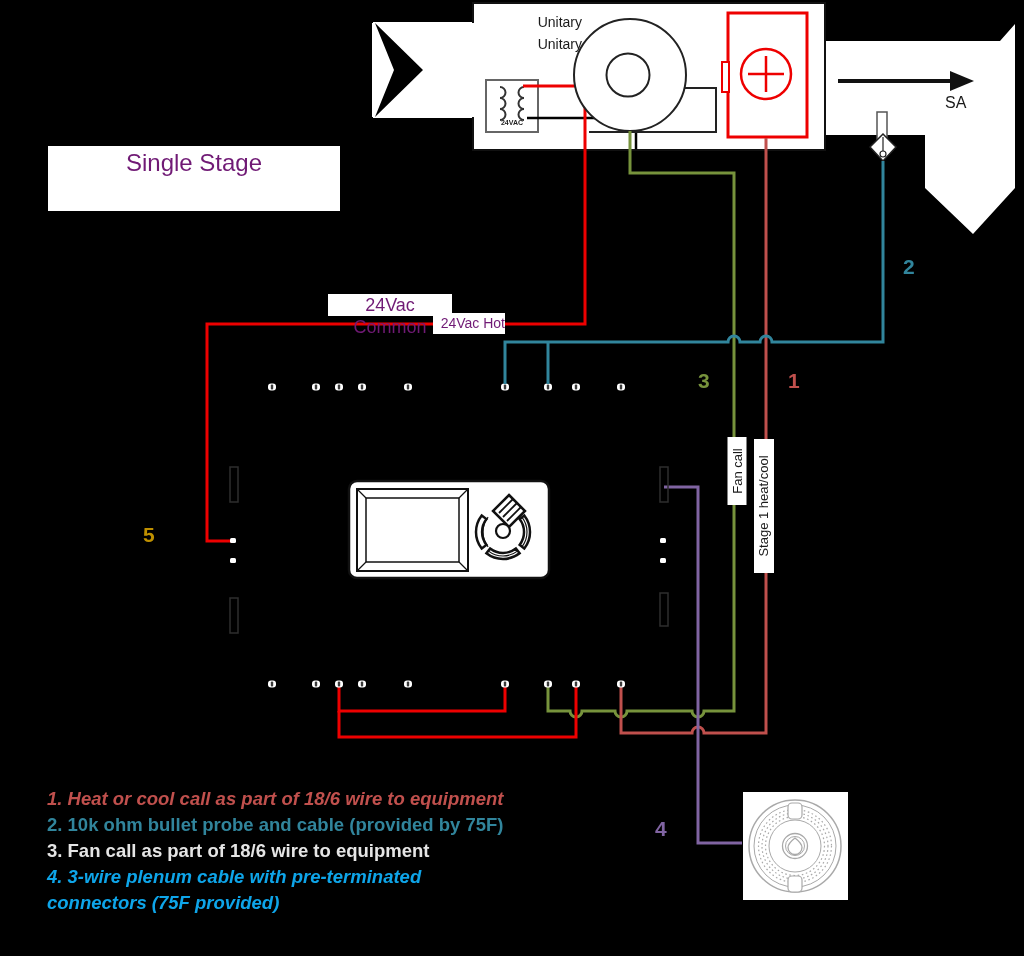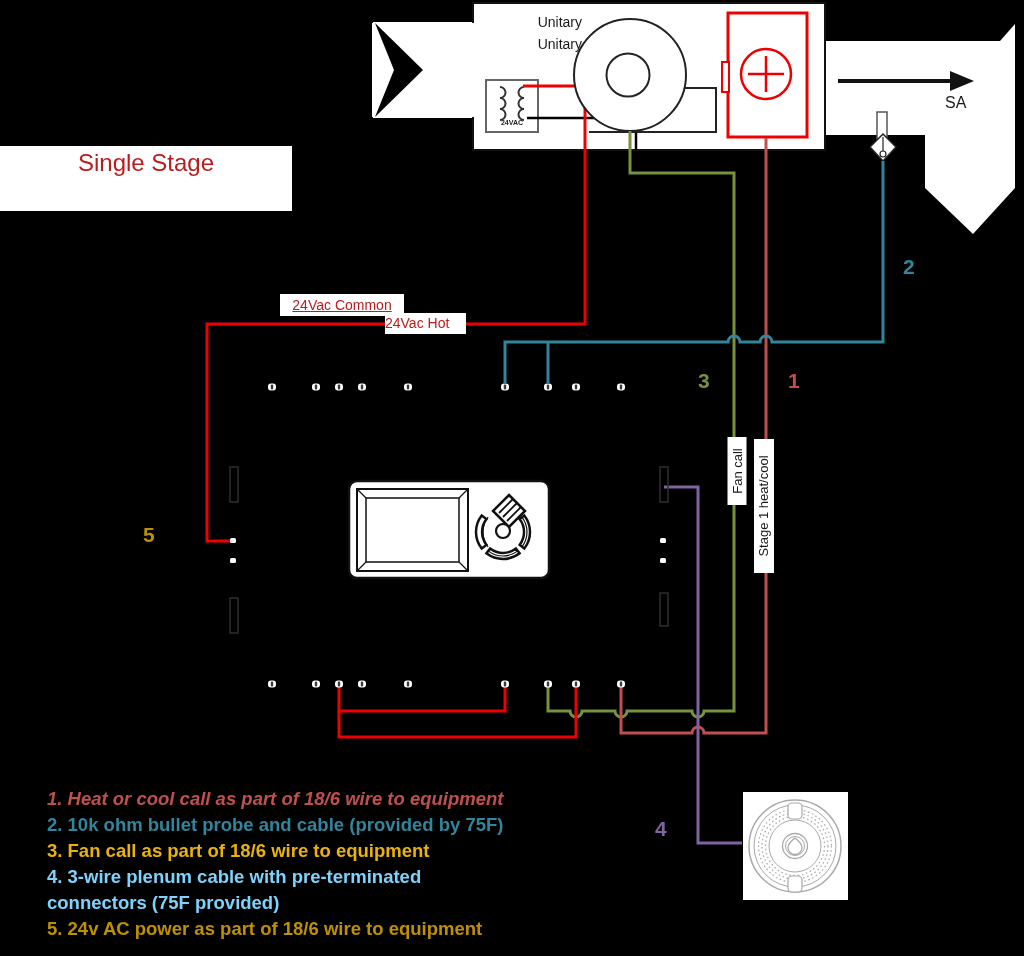--- a/index.html
+++ b/index.html
@@ -1,30 +1,30 @@
 <!DOCTYPE html>
 <html><head>
 <meta charset="utf-8">
 <style>
   html,body{margin:0;padding:0;background:#000;}
   #stage{position:relative;width:1024px;height:956px;background:#000;overflow:hidden;
          font-family:"Liberation Sans",sans-serif;color:#1a1a1a;}
   svg{position:absolute;left:0;top:0;}
   .lbl{position:absolute;}
-  .whitebox{background:#fff;color:#b91c1c;}
+  .whitebox{background:#fff;color:#701a75;margin-left:48px;}
   .title-box{left:0;top:146px;width:292px;height:63px;font-size:24px;line-height:30px;
              text-align:center;padding-top:2px;}
   .heater-name{left:474px;top:11px;width:108px;font-size:14px;line-height:22px;
                text-align:right;color:#1a1a1a;}
   .vac-label{left:486px;top:119px;width:52px;text-align:center;font-size:7px;
              font-weight:bold;color:#222;}
   .supply-box{left:770px;top:167px;width:116px;height:80px;font-size:15px;line-height:25px;
               text-align:center;padding-top:3px;}
-  .common-box{left:280px;top:294px;width:124px;height:22px;font-size:14px;line-height:22px;text-align:center;text-decoration:underline;}
-  .hot-box{left:385px;top:313px;width:81px;height:21px;font-size:14px;line-height:21px;text-align:left;}
+  .common-box{left:280px;top:294px;width:124px;height:22px;font-size:18px;line-height:22px;text-align:center;}
+  .hot-box{left:385px;top:313px;width:72px;height:21px;font-size:14px;line-height:21px;text-align:right;}
   .sa-label{left:936px;top:94px;font-size:16px;color:#1a1a1a;margin-left:9px;}
   .rot{position:absolute;background:#fff;color:#1a1a1a;font-size:13px;text-align:center;
        transform:translate(-50%,-50%) rotate(-90deg);}
   .fan-call{left:737px;top:471px;width:68px;height:19px;line-height:19px;}
   .stage1{left:764px;top:506px;width:134px;height:20px;line-height:20px;}
   .callout{position:absolute;font-size:21px;font-weight:600;}
   .legend{left:47px;top:786px;width:484px;font-size:18.5px;font-weight:bold;line-height:26px;}
   .legend-item{white-space:pre-line;}
 </style>
 </head>
@@ -178,24 +178,23 @@
 
   <div class="callout" style="left: 788px; top: 369px; color: rgb(192, 80, 77);">1</div>
   <div class="callout" style="left: 903px; top: 255px; color: rgb(49, 133, 156);">2</div>
   <div class="callout" style="left: 698px; top: 369px; color: rgb(119, 147, 60);">3</div>
   <div class="callout" style="left: 655px; top: 817px; color: rgb(128, 100, 162);">4</div>
   <div class="callout" style="left: 143px; top: 523px; color: rgb(191, 144, 0);">5</div>
 
   <div class="lbl legend">
     <div class="legend-item" style="color: rgb(192, 80, 77); font-style: italic;">1. Heat or cool call as part of 18/6 wire to equipment</div>
     <div class="legend-item" style="color: rgb(49, 133, 156);">2. 10k ohm bullet probe and cable (provided by 75F)</div>
-    <div class="legend-item" style="color: #eab308;">3. Fan call as part of 18/6 wire to equipment</div>
-    <div class="legend-item" style="color: #7dd3fc;">4. 3-wire plenum cable with pre-terminated
+    <div class="legend-item" style="color: #e5e5e5;">3. Fan call as part of 18/6 wire to equipment</div>
+    <div class="legend-item" style="color: #0ea5e9; font-style: italic;">4. 3-wire plenum cable with pre-terminated
 connectors (75F provided)</div>
-    <div class="legend-item" style="color: rgb(191, 144, 0);">5. 24v AC power as part of 18/6 wire to equipment</div>
   </div>
 
   <svg width="1024" height="956" viewBox="0 0 1024 956" style="pointer-events:none;">
     <g>
       <rect x="877" y="112" width="10" height="28" fill="#ffffff" stroke="#555" stroke-width="1.5"></rect>
       <polygon points="883,134 896,147 883,161 870,147" fill="#ffffff" stroke="#222" stroke-width="1.5"></polygon>
       <line x1="883" y1="137" x2="883" y2="151" stroke="#222" stroke-width="1.2"></line>
       <circle cx="883" cy="154" r="3" fill="#ffffff" stroke="#222" stroke-width="1.2"></circle>
     </g>
     <path d="M883,161 L883,342 L772,342 A6,6 0 0 0 760,342 L740,342 A6,6 0 0 0 728,342 L505,342 L505,384" fill="none" stroke-width="3" stroke="#31859C"></path>

